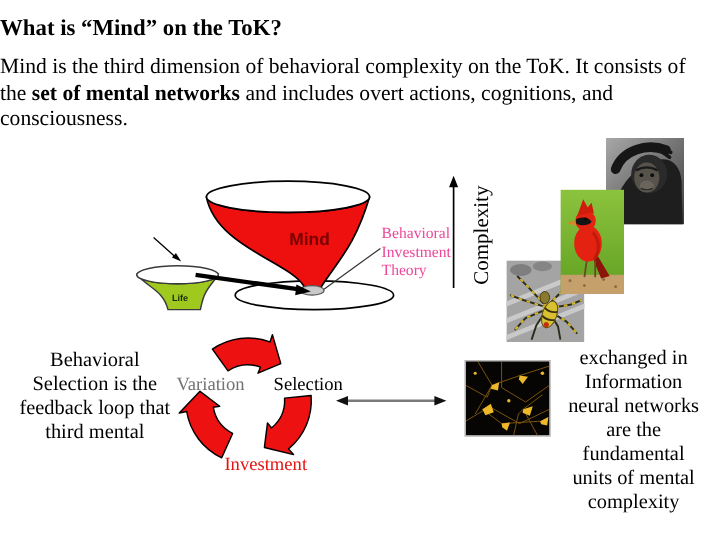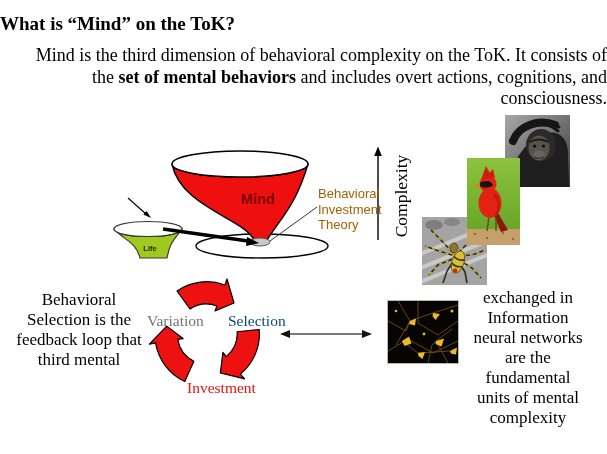--- a/index.html
+++ b/index.html
@@ -6,64 +6,64 @@
   .slide{
     position:relative;width:607px;height:454px;background:#ffffff;
     font-family:"Liberation Serif", serif;color:#000;overflow:hidden;
   }
   .abs{position:absolute;}
   .title{
     left:0;top:13px;width:607px;
     font-size:19px;font-weight:bold;letter-spacing:0px;
   }
   .subtitle{
-    left:0;top:45px;width:607px;text-align:right;
+    left:0;top:45px;width:607px;text-align:left;
     font-size:18px;line-height:21.5px;
   }
   .subtitle .bold{font-weight:bold;}
   .diagram-svg{left:0;top:0;width:607px;height:454px;}
   .theory-label{
     left:318px;top:186px;width:84px;
-    font-family:Liberation Sans, sans-serif;
-    font-size:13px;line-height:15.5px;color:#a16207;
+    font-family:Liberation Serif, serif;
+    font-size:13px;line-height:15.5px;color:#ec4899;
   }
   .complexity-label{
     left:401px;top:196px;transform:translate(-50%,-50%) rotate(-90deg);
     white-space:nowrap;font-size:17.5px;color:#000;
   }
   .caption-left{
     left:5px;top:290px;width:148px;text-align:center;
     font-size:17px;line-height:20px;
   }
   .caption-left span{display:block;}
   .neural-caption{
     left:461px;top:288px;width:134px;text-align:center;
     font-size:17px;line-height:20px;
   }
   .neural-caption span{display:block;}
   .loop-label{font-size:15.5px;white-space:nowrap;}
   .loop-label.variation{left:147px;top:312px;color:#737373;}
-  .loop-label.selection{left:228px;top:312px;color:#0c4a6e;}
+  .loop-label.selection{left:228px;top:312px;color:#000000;}
   .loop-label.retention{left:187px;top:379px;color:#e41410;}
   .photo{position:absolute;display:block;}
   .photo.chimp{left:505px;top:115px;width:65px;height:72px;z-index:1;}
   .photo.cardinal{left:467px;top:158px;width:53px;height:87px;z-index:2;}
   .photo.spider{left:422px;top:217px;width:65px;height:68px;z-index:1;}
   .photo.neural{left:387px;top:300px;width:70px;height:62px;border:1px solid #b9b9b9;z-index:1;}
 </style>
 </head>
 <body>
 
 <div class="slide">
 
   <div class="abs title">What is “Mind” on the ToK?</div>
 
   <div class="abs subtitle">
     <div>Mind is the third dimension of behavioral complexity on the ToK. It consists of</div>
-    <div><span>the </span><span class="bold">set of mental behaviors</span><span> and includes overt actions, cognitions, and</span></div>
+    <div><span>the </span><span class="bold">set of mental networks</span><span> and includes overt actions, cognitions, and</span></div>
     <div>consciousness.</div>
   </div>
 
   <svg class="abs diagram-svg" viewBox="0 0 607 454" xmlns="http://www.w3.org/2000/svg">
     <defs>
       <linearGradient id="chimpbg" x1="0" y1="0" x2="1" y2="1">
         <stop offset="0" stop-color="#a8a8a8"></stop>
           <stop offset="1" stop-color="#3c3c3c"></stop>
       </linearGradient>
       <linearGradient id="cardbg" x1="0" y1="0" x2="0" y2="1">

